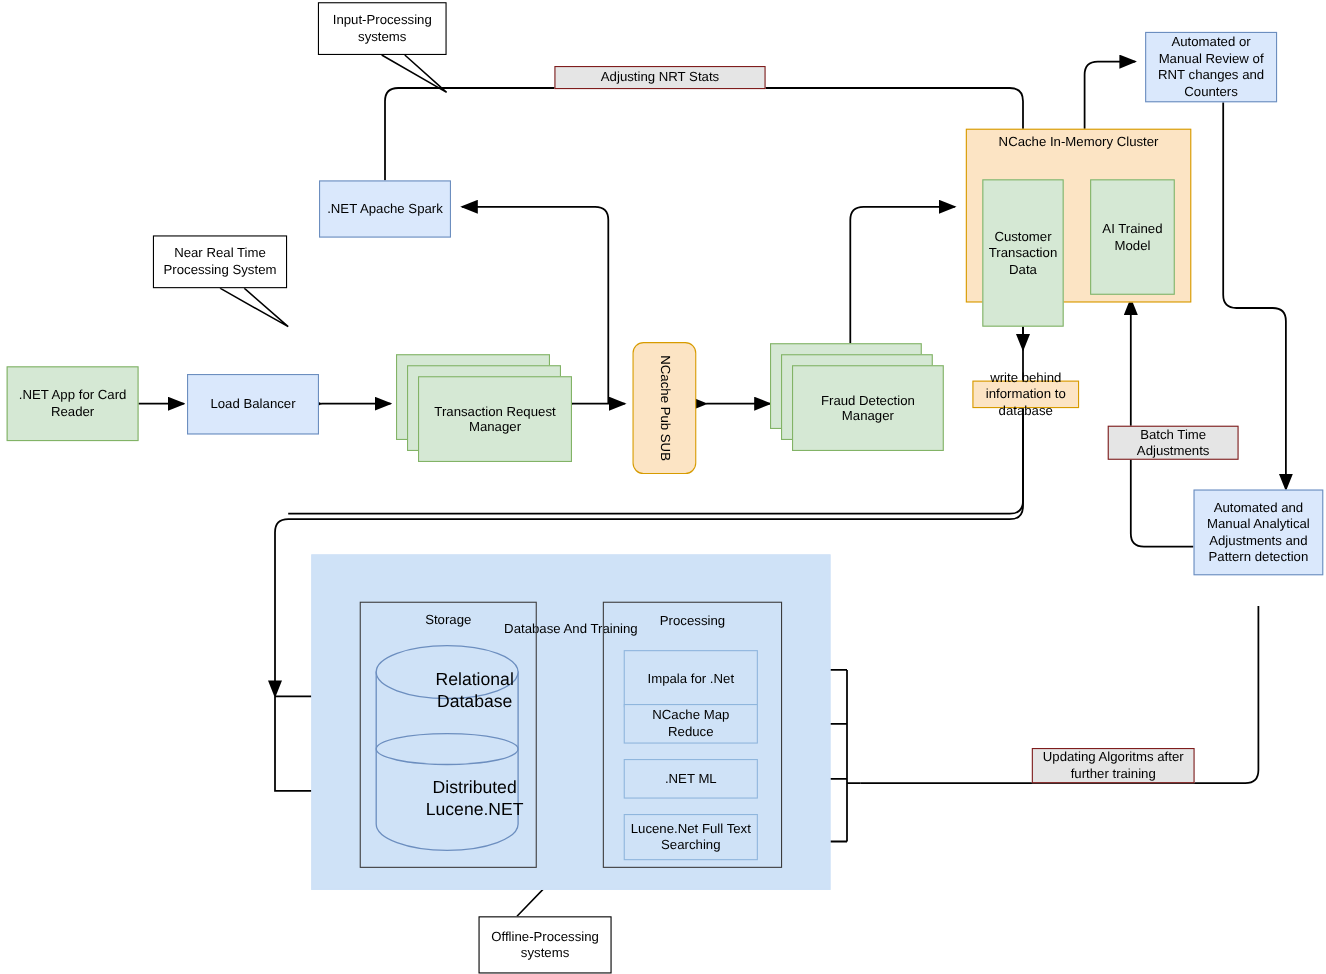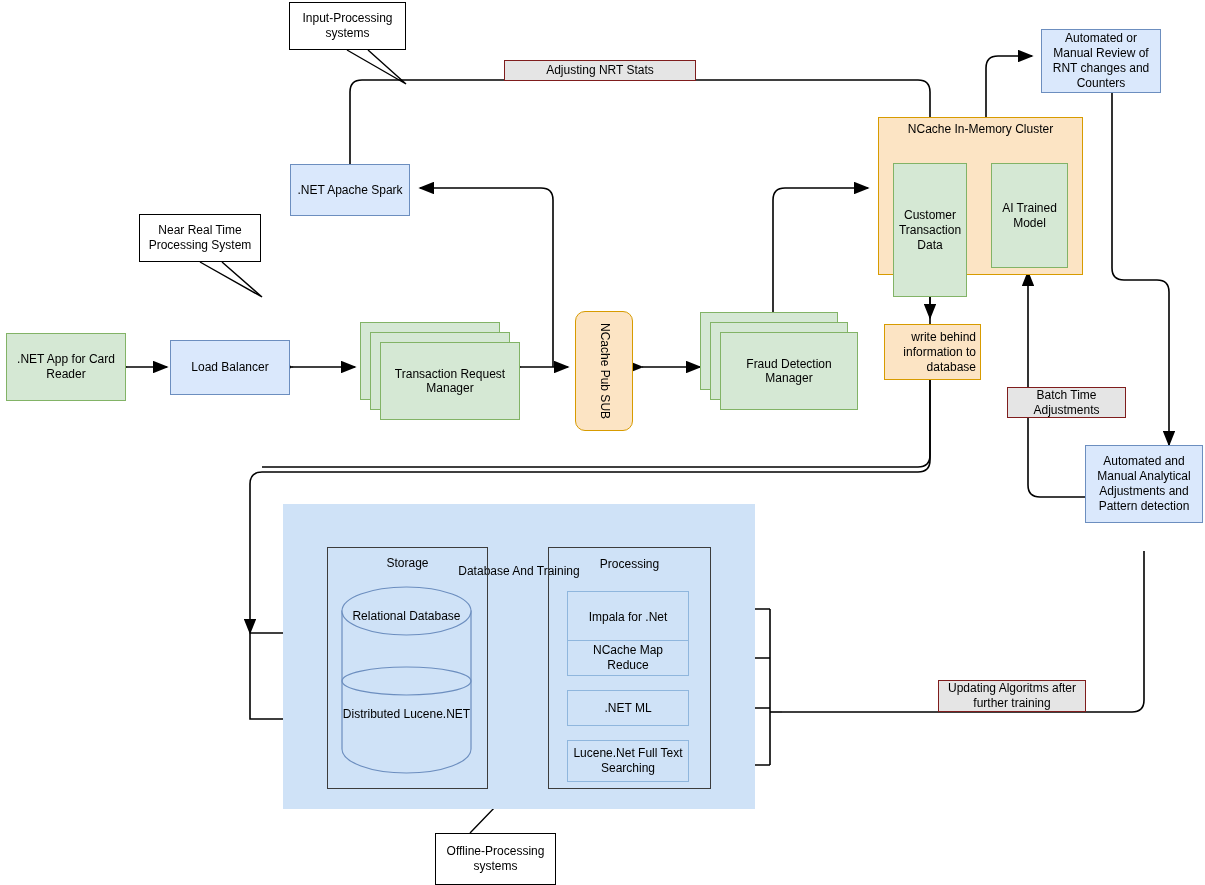--- a/index.html
+++ b/index.html
@@ -31,21 +31,21 @@
            box-sizing:border-box;display:flex;align-items:center;justify-content:center;
            text-align:center;font-size:12px;line-height:1.25;}
 
   .stack{position:absolute;}
   .stack .layer{position:absolute;background:#d5e8d4;border:1px solid #82b366;box-sizing:border-box;}
   .stack .top{display:flex;align-items:center;justify-content:center;text-align:center;}
 
   
   .cyl{position:absolute;}
   .cylSvg{position:absolute;left:0;top:0;}
-  .cylTxt{position:absolute;width:100%;text-align:center;font-size:12px;line-height:1.25;}
+  .cylTxt{position:absolute;width:100%;text-align:center;font-size:16px;line-height:1.25;margin-left:25px;}
 </style>
 </head>
 <body>
 
 <svg id="canvas" viewBox="0 0 1205 885" xmlns="http://www.w3.org/2000/svg">
   <defs>
     <marker id="ah" markerWidth="10" markerHeight="8" refX="9" refY="4" orient="auto">
       <path d="M0,0 L10,4 L0,8 z" fill="#000"></path>
     </marker>
     <marker id="ahs" markerWidth="9" markerHeight="7" refX="8.5" refY="3.5" orient="auto">
@@ -163,21 +163,21 @@
 </div>
 
 <div class="stack" style="left:700px;top:312px;width:158px;height:98px;">
   <div class="layer" style="left:0;top:0;width:138px;height:78px;"></div>
   <div class="layer" style="left:10px;top:10px;width:138px;height:78px;"></div>
   <div class="layer top f12" style="left:20px;top:20px;width:138px;height:78px;">
     <span class="lbl">Fraud Detection Manager</span>
   </div>
 </div>
 
-<div class="node orange2 f12" style="left:884px;top:324px;width:97px;height:56px;text-align:right;">
+<div class="node orange2 f12" style="left:884px;top:346px;width:97px;height:25px;">
   <span class="lbl">write behind information to database</span>
 </div>
 
 <div class="lightblue-pane" style="position:absolute;left:283px;top:504px;width:470px;height:303px;">
   <div class="f12" style="text-align:center;padding-top:19px;margin-top:40px;">
     <span>Database And Training</span>
   </div>
 </div>
 
 <div class="plainbox" style="position:absolute;left:327px;top:547px;width:159px;height:240px;background:transparent;">

